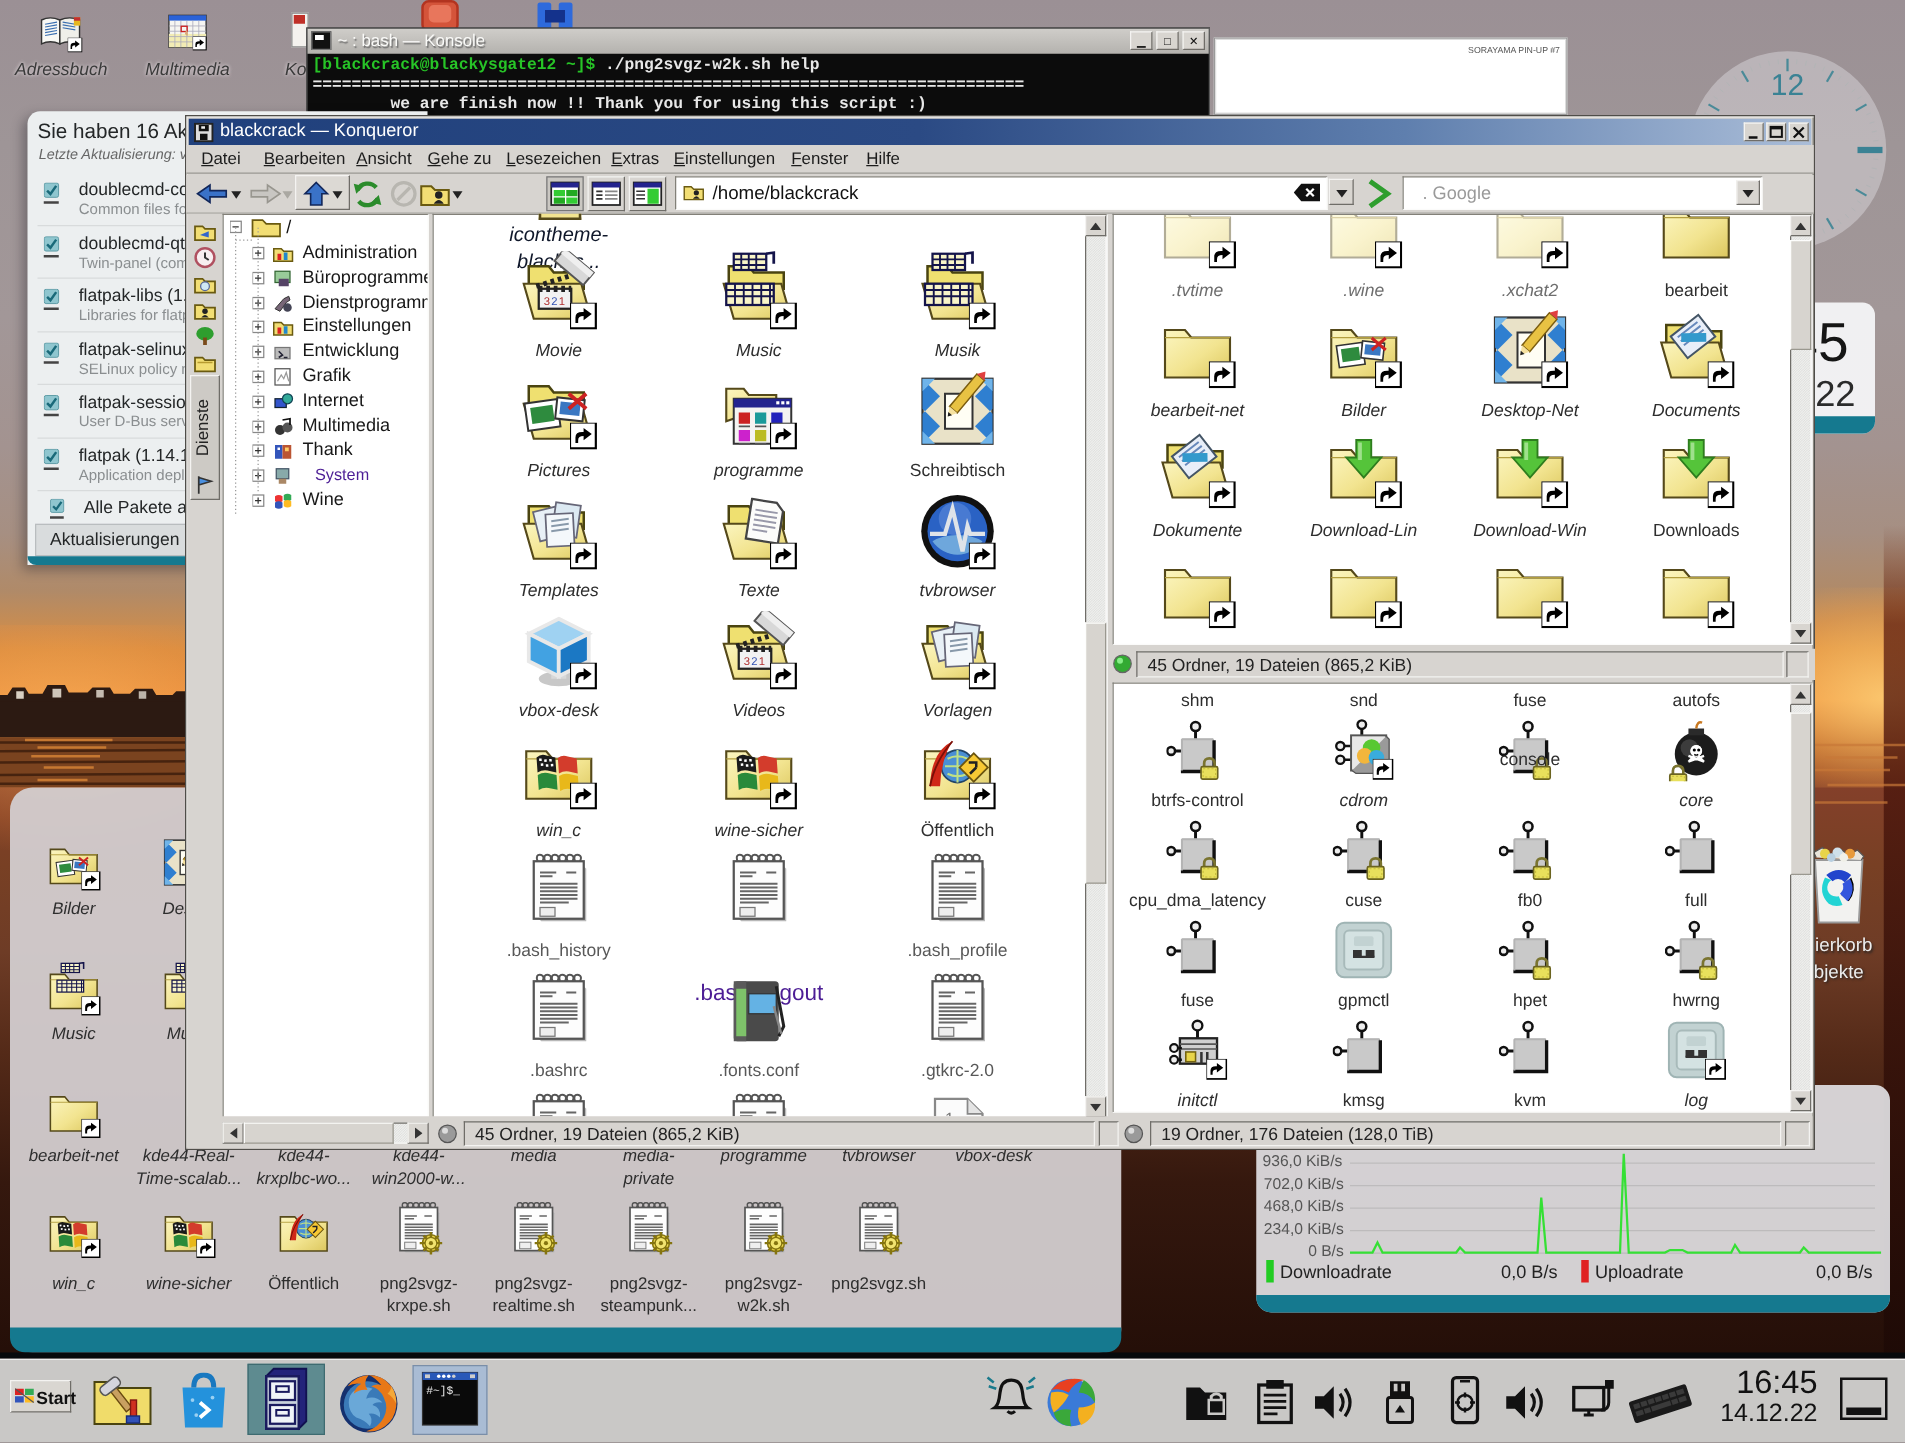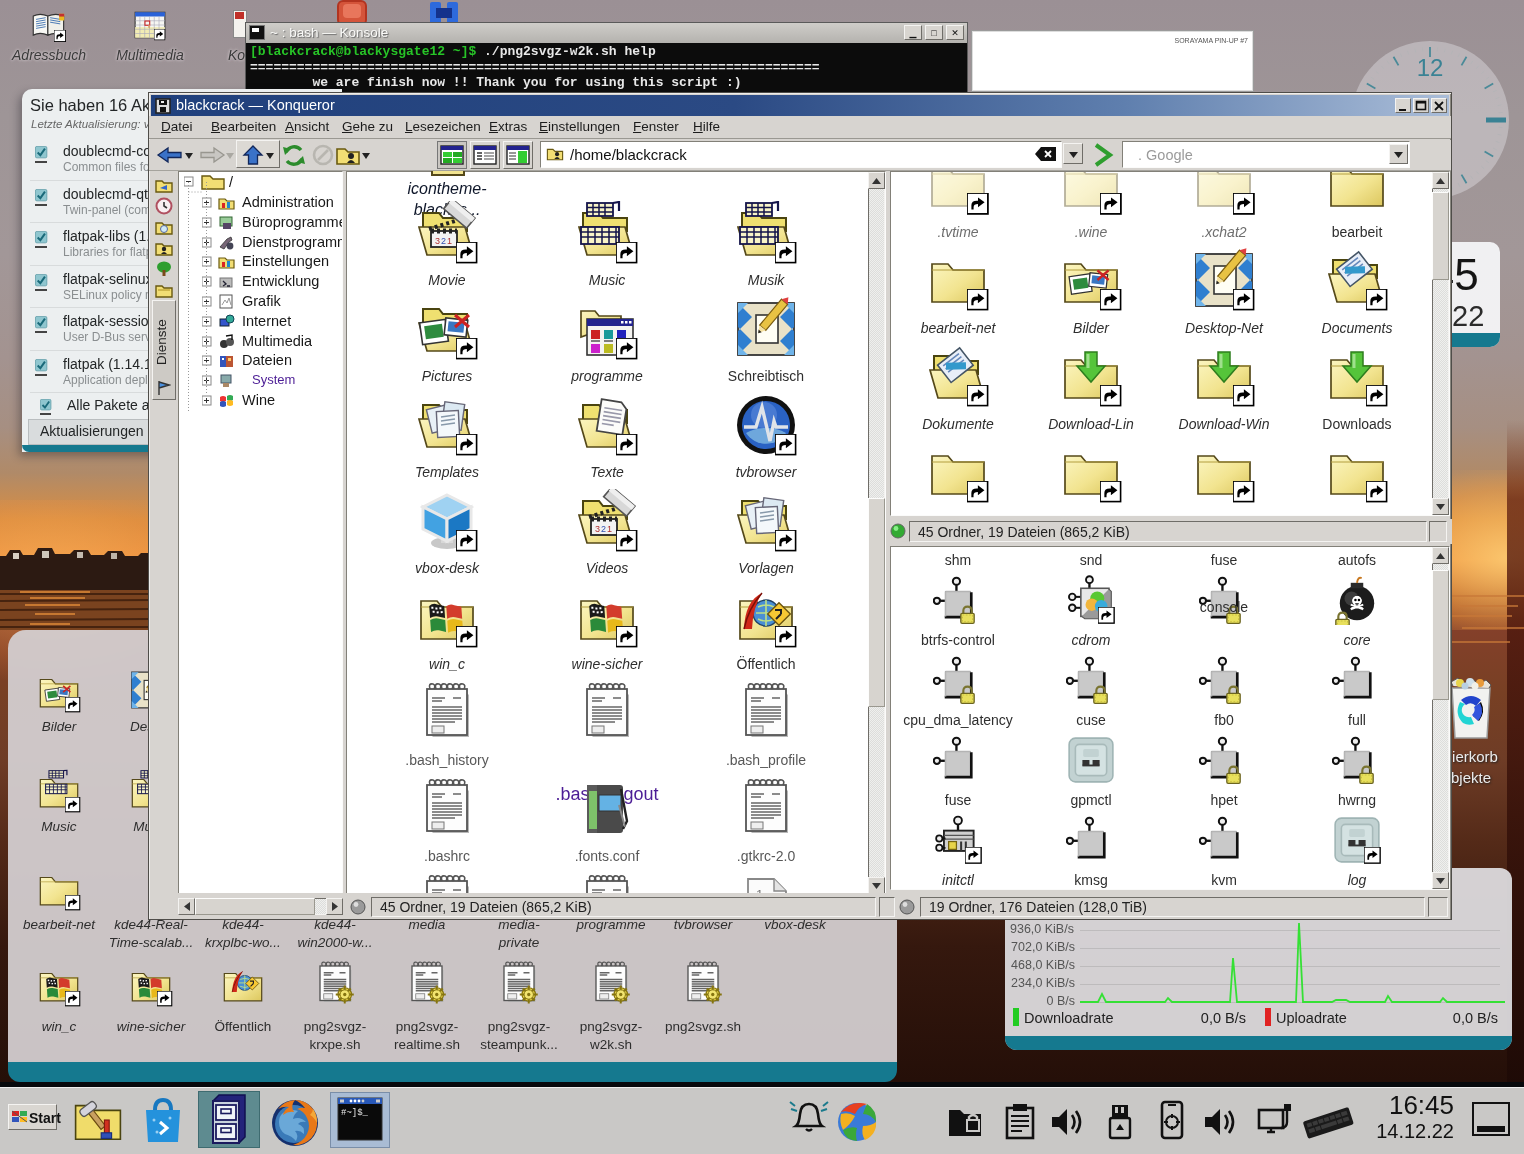--- a/index.html
+++ b/index.html
@@ -900,21 +900,21 @@
 <svg class="ab" style="left:202px;top:352px" width="120" height="18" viewBox="0 0 120 18">
 <rect x="0" y="4" width="9" height="9" fill="#fff" stroke="#888"></rect>
     <path d="M2 8.5 L7 8.5 M4.5 6 L4.5 11" stroke="#333"></path>
 <g transform="translate(16 0)">
       <rect x="2" y="4" width="6" height="11" fill="#35b"></rect>
       <rect x="8" y="4" width="7" height="11" fill="#b53"></rect>
       <rect x="4" y="6" width="2" height="2" fill="#fff"></rect>
       <rect x="10" y="6" width="3" height="3" fill="#fc6"></rect>
     </g>
   </svg>
-<div class="ab" style="left:242px;top:352px;font-size:14.5px;color:#181818;white-space:nowrap;max-width:100px;overflow:hidden">Dateien</div>
+<div class="ab" style="left:242px;top:352px;font-size:14.5px;color:#181818;white-space:nowrap;max-width:100px;overflow:hidden">Thank</div>
 <svg class="ab" style="left:202px;top:372px" width="120" height="18" viewBox="0 0 120 18">
 <rect x="0" y="4" width="9" height="9" fill="#fff" stroke="#888"></rect>
     <path d="M2 8.5 L7 8.5 M4.5 6 L4.5 11" stroke="#333"></path>
 <g transform="translate(16 0)">
       <rect x="3" y="3" width="10" height="8" fill="#8aa" stroke="#456"></rect>
       <rect x="5" y="11" width="6" height="4" fill="#a86"></rect>
     </g>
   </svg>
 <div class="ab" style="left:252px;top:372px;font-size:13px;color:#4c1d95;white-space:nowrap;max-width:100px;overflow:hidden">System</div>
 <svg class="ab" style="left:202px;top:392px" width="120" height="18" viewBox="0 0 120 18">

